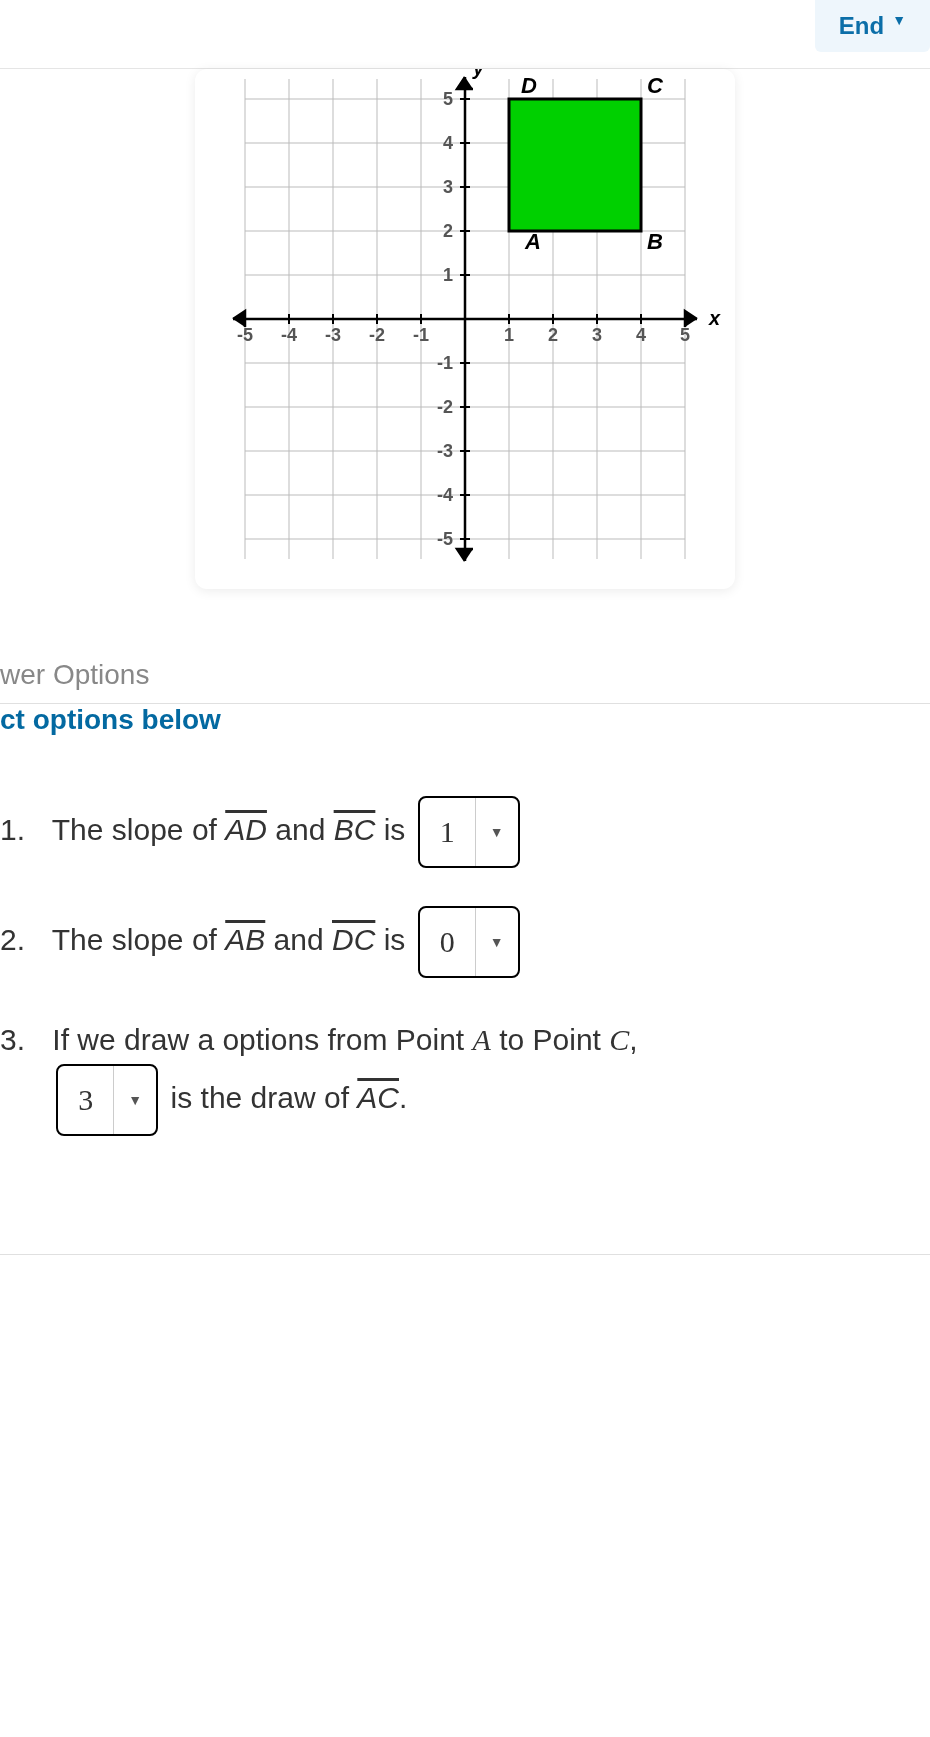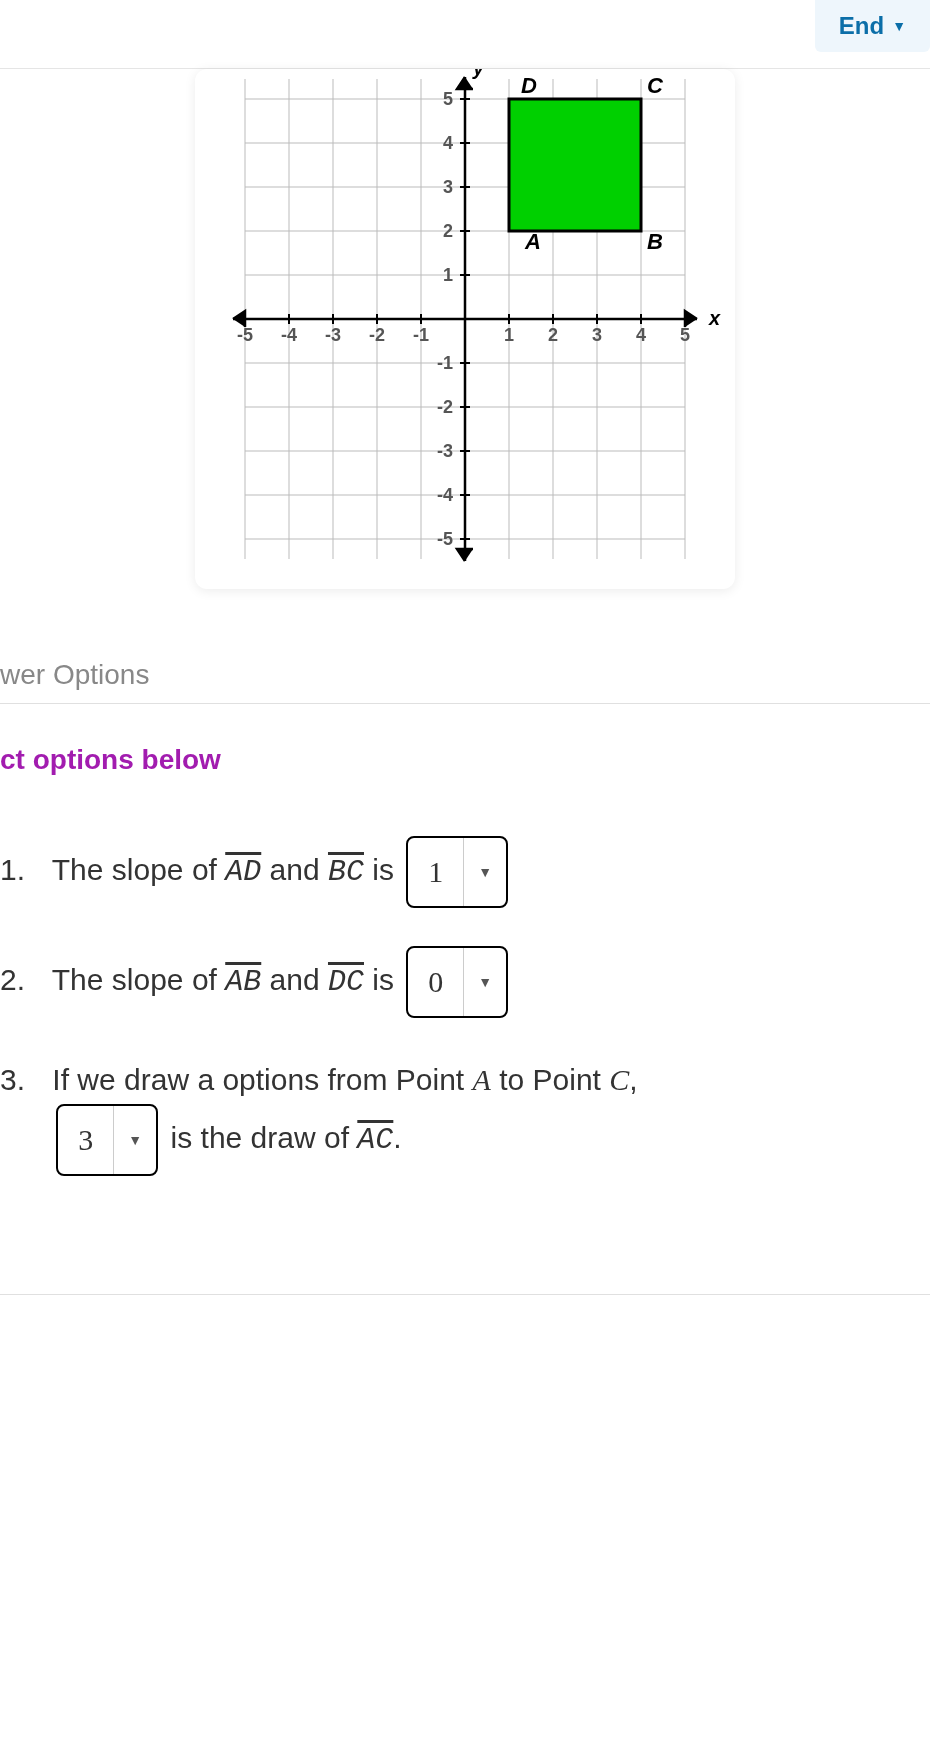--- a/index.html
+++ b/index.html
@@ -16,21 +16,21 @@
 }
 .end-btn {
   background: #eef6fc;
   color: #0b6ea8;
   font-weight: 600;
   font-size: 24px;
   padding: 12px 24px;
   border: none;
   border-radius: 0 0 6px 6px;
   display: flex;
-  align-items: center;
+  align-items: flex-start;
   gap: 8px;
   cursor: pointer;
 }
 .end-btn .caret { font-size: 14px; color: #0b6ea8; }
 .divider {
   border: none;
   border-top: 1px solid #e5e5e5;
   margin-top: 16px;
 }
 .graph-wrap {
@@ -45,46 +45,45 @@
   width: 540px;
   padding: 0;
   overflow: hidden;
 }
 .section-header {
   font-size: 28px;
   color: #888;
   font-weight: 400;
   padding: 30px 0 12px 0;
   border-bottom: 1px solid #e0e0e0;
-  margin-bottom: 40px;
 }
 .sub-header {
   font-size: 28px;
   font-weight: 700;
-  color: #a21caf;
+  color: #0369a1;
   padding: 0 0 60px 0;
 }
 .question-list {
   padding: 0 0 40px 0;
 }
 .q-item {
   font-size: 30px;
   color: #333;
   margin-bottom: 38px;
   line-height: 1.6;
   display: block;
 }
 .q-item .num {
   display: inline-block;
   width: 44px;
 }
 .overline {
   text-decoration: overline;
   font-style: italic;
-  font-family: Liberation Mono, monospace;
+  font-family: Liberation Sans, sans-serif;
 }
 .math-it {
   font-style: italic;
   font-family: 'Times New Roman', serif;
 }
 .select-box {
   display: inline-flex;
   border: 2.5px solid #000;
   border-radius: 8px;
   align-items: center;

